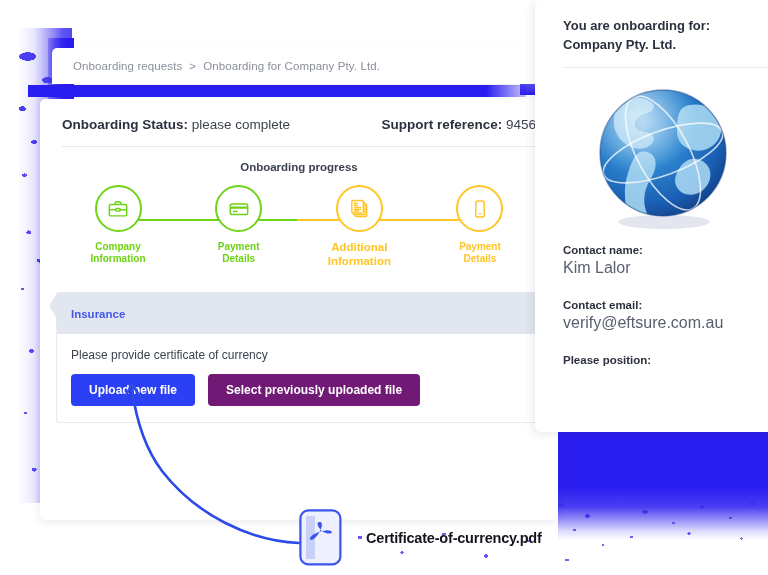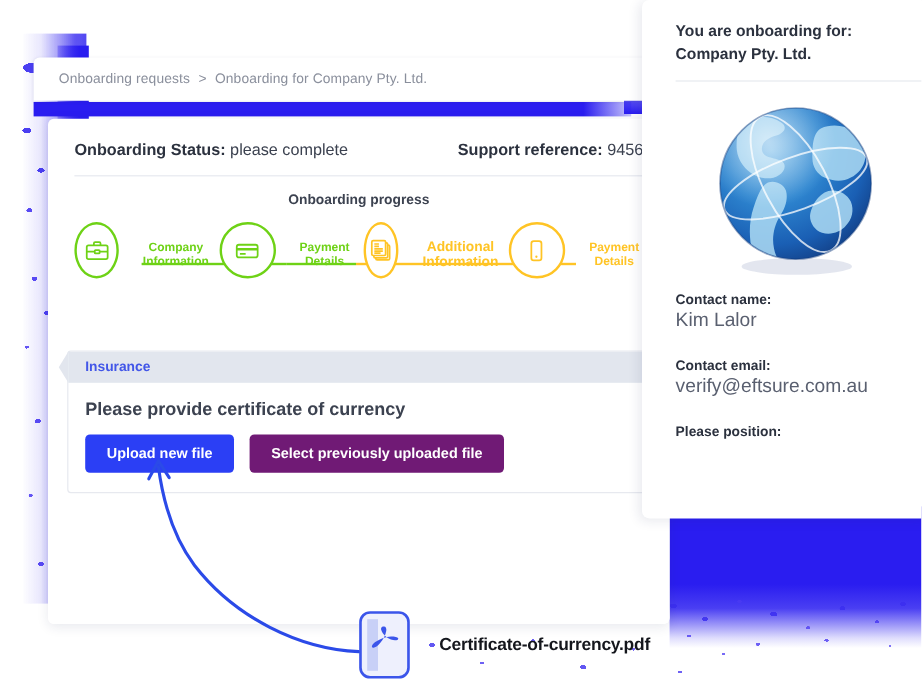--- a/index.html
+++ b/index.html
@@ -101,21 +101,21 @@
       radial-gradient(ellipse 4px 3px at 52% 62%, #3b2ef0 0 60%, transparent 61%),
       radial-gradient(ellipse 2px 2px at 66% 32%, #5646f4 0 60%, transparent 61%),
       radial-gradient(ellipse 3px 2px at 79% 70%, #4a3af2 0 60%, transparent 61%),
       radial-gradient(ellipse 2px 2px at 91% 40%, #5646f4 0 60%, transparent 61%);
     opacity: .8;
   }
 
   
   .breadcrumb-card {
     position: absolute;
-    left: 28px; top: 48px;
+    left: 52px; top: 48px;
     width: 518px; height: 36px;
     background: #fff;
     border-radius: 5px 5px 0 0;
     box-shadow: 0 1px 3px rgba(30,40,90,.10);
     display: flex; align-items: center;
     padding-left: 21px;
     z-index: 6;
   }
   .breadcrumb-card span {
     font-size: 11.5px;
@@ -174,22 +174,22 @@
   .track-seg { flex: 1; height: 2px; }
   .steps-row {
     position: absolute;
     left: 0; right: 0; top: 0;
     display: flex;
     justify-content: space-between;
   }
   .step {
     width: 112px;
     display: flex;
+    flex-direction: column;
     align-items: center;
-    gap: 20px;
   }
   .step-circle {
     width: 47px; height: 47px;
     border-radius: 50%;
     border: 2px solid #6ed216;
     background: #fff;
     display: flex; align-items: center; justify-content: center;
     position: relative; z-index: 2;
   }
   .step-label {
@@ -204,43 +204,43 @@
 
   
   .section {
     margin: 11px 16px 0 16px;
     border: 1px solid #e7e9ef;
     border-radius: 3px;
     background: #fff;
   }
   .section-head {
     position: relative;
-    height: 26px;
+    height: 41px;
     background: #e2e6ee;
     display: flex; align-items: center;
     padding-left: 14px;
   }
   .section-head::before {
     content: "";
     position: absolute;
     left: -8px; top: 0;
     width: 0; height: 0;
     border-top: 13.5px solid transparent;
     border-bottom: 13.5px solid transparent;
     border-right: 8px solid #e2e6ee;
   }
   .section-head span {
     font-size: 11.5px;
     font-weight: bold;
     color: #4256e8;
   }
   .section-body { padding: 14px 14px 16px 14px; }
   .field-prompt {
-    font-size: 15px;
-    font-weight: bold;
+    font-size: 12px;
+    font-weight: normal;
     color: #3c4250;
     margin-bottom: 12px;
   }
   .btn-row { display: flex; gap: 13px; }
   .btn {
     border: none;
     border-radius: 4px;
     color: #fff;
     font-family: "Liberation Sans", sans-serif;
     font-size: 12px;

